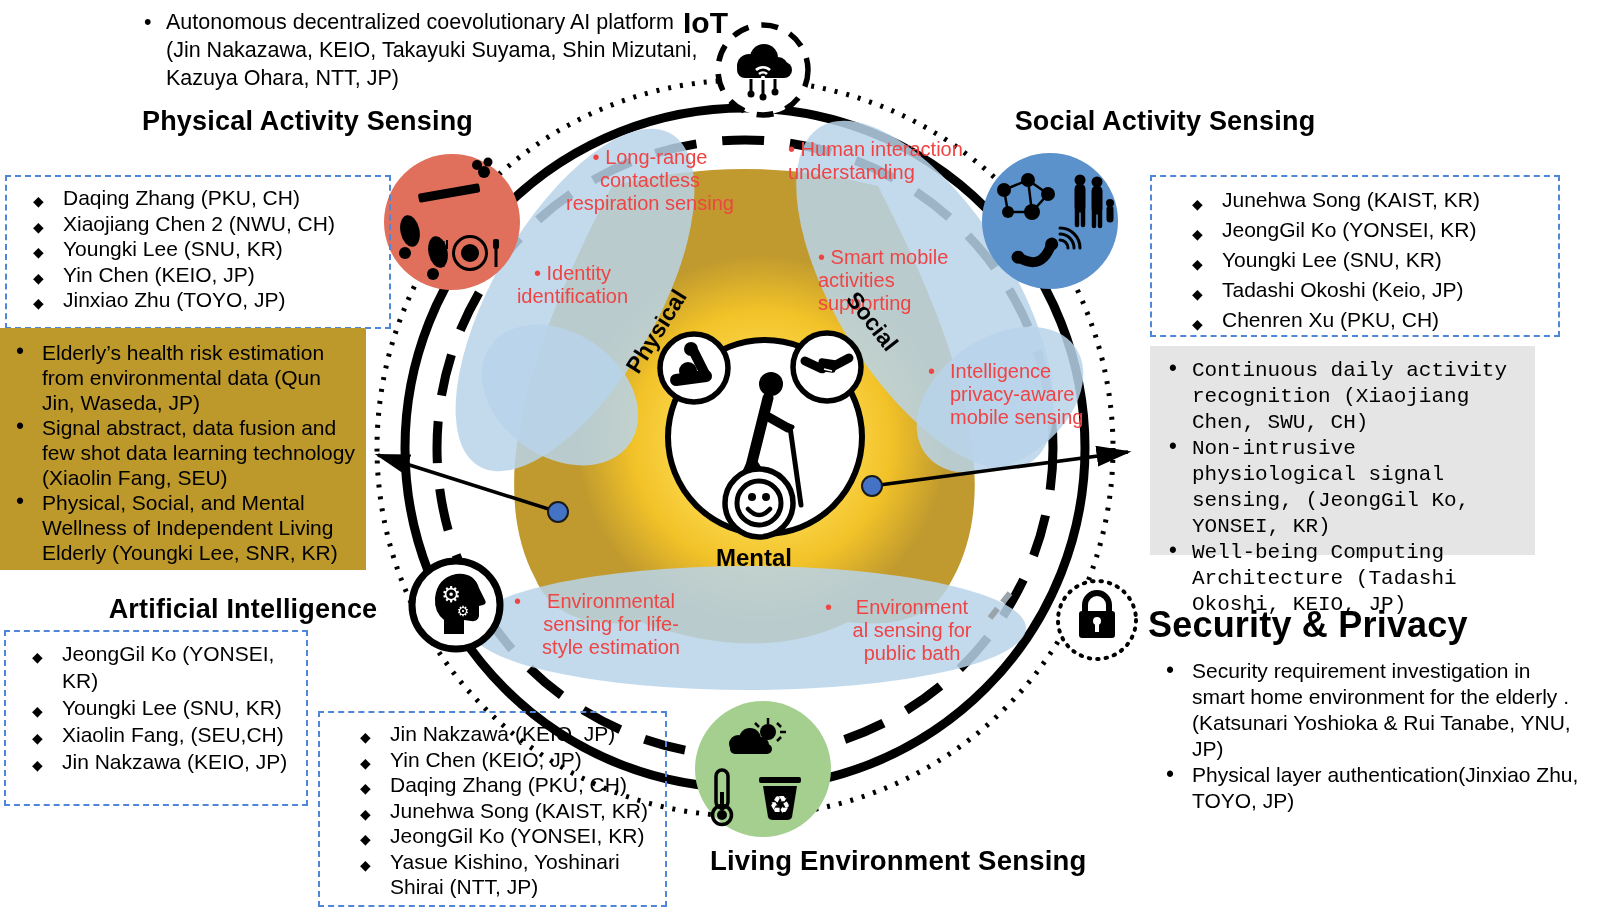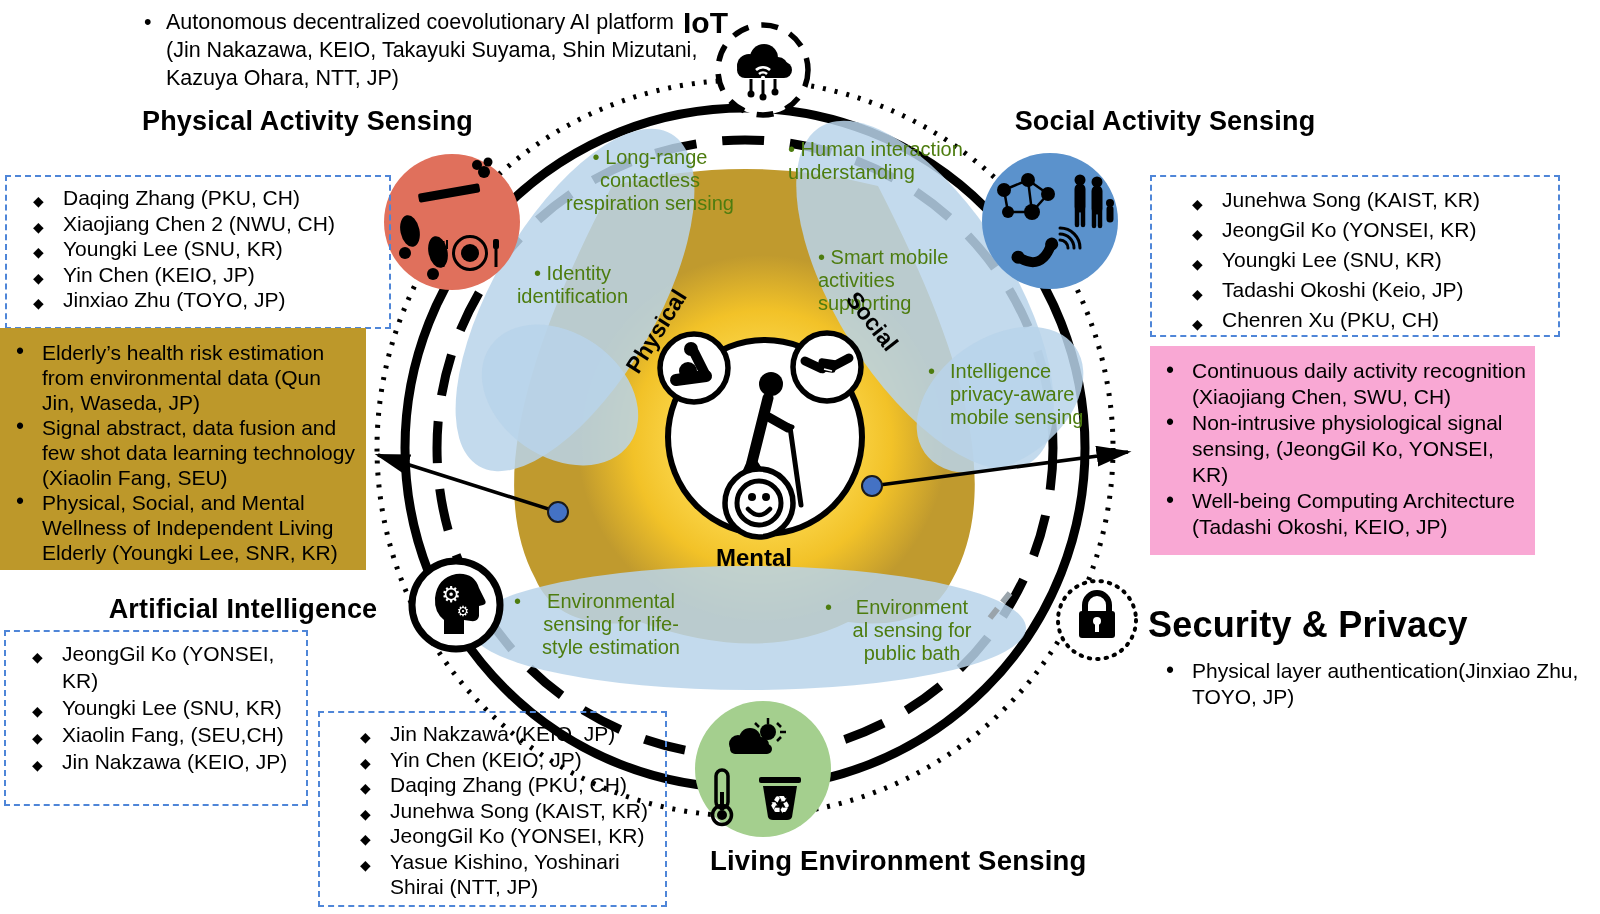--- a/index.html
+++ b/index.html
@@ -12,22 +12,22 @@
   .bullet-note::before{content:"•";position:absolute;left:6px;top:0;}
   .iot-label{font-weight:bold;font-size:30px;}
   .member-box{border:2.5px dashed #4f86d8;}
   .member-box ul{list-style:none;margin:0;padding:8px 4px 4px 24px;}
   .member-box li{position:relative;font-size:21px;padding-left:32px;}
   .member-box li::before{content:"◆";position:absolute;left:2px;top:4px;font-size:14px;}
   .fill-box ul, .plain-list ul{list-style:none;margin:0;padding:10px 8px 4px 12px;}
   .fill-box li, .plain-list li{position:relative;font-size:21px;padding-left:30px;}
   .fill-box li::before, .plain-list li::before{content:"•";position:absolute;left:4px;top:-1px;font-size:23px;}
   #gold-box{background:#bd982a;}
-  #yellow-box{background:#f9a8d4;}
-  .blob-label{font-size:20px;line-height:23px;color:#4d7c0f;}
+  #yellow-box{background:#e5e5e5;font-family:Liberation Mono, monospace;}
+  .blob-label{font-size:20px;line-height:23px;color:#ef4444;}
   .ctr{text-align:center;}
   .dot-inline::before{content:"•  ";}
   .hang::before{content:"•";position:absolute;left:-22px;top:0;}
   .axis-label{font-weight:bold;font-size:23px;}
 </style>
 </head>
 <body>
 
 <div id="stage">
 
@@ -295,20 +295,21 @@
   <div class="txt fill-box" id="yellow-box" style="left:1150px;top:346px;width:385px;height:209px;">
     <ul style="line-height:26px;padding-top:12px;">
       <li>Continuous daily activity recognition (Xiaojiang Chen, SWU, CH)</li>
       <li>Non-intrusive physiological signal sensing, (JeongGil Ko, YONSEI, KR)</li>
       <li>Well-being Computing Architecture (Tadashi Okoshi, KEIO,  JP)</li>
     </ul>
   </div>
 
   <div class="txt plain-list" style="left:1150px;top:648px;width:445px;">
     <ul style="line-height:26px;">
+      <li>Security requirement investigation in smart home environment for the elderly  .(Katsunari Yoshioka &amp; Rui Tanabe, YNU, JP)</li>
       <li>Physical layer authentication(Jinxiao Zhu, TOYO, JP)</li>
     </ul>
   </div>
 
   <div class="txt blob-label ctr dot-inline" style="left:552px;top:146px;width:196px;">Long-range contactless respiration sensing</div>
   <div class="txt blob-label ctr dot-inline" style="left:500px;top:262px;width:145px;">Identity identification</div>
   <div class="txt blob-label dot-inline" style="left:788px;top:138px;width:185px;">Human interaction understanding</div>
   <div class="txt blob-label dot-inline" style="left:818px;top:246px;width:165px;">Smart mobile activities supporting</div>
   <div class="txt blob-label hang" style="left:950px;top:360px;width:158px;">Intelligence privacy-aware mobile sensing</div>
   <div class="txt blob-label ctr hang" style="left:536px;top:590px;width:150px;">Environmental sensing for life-style estimation</div>

